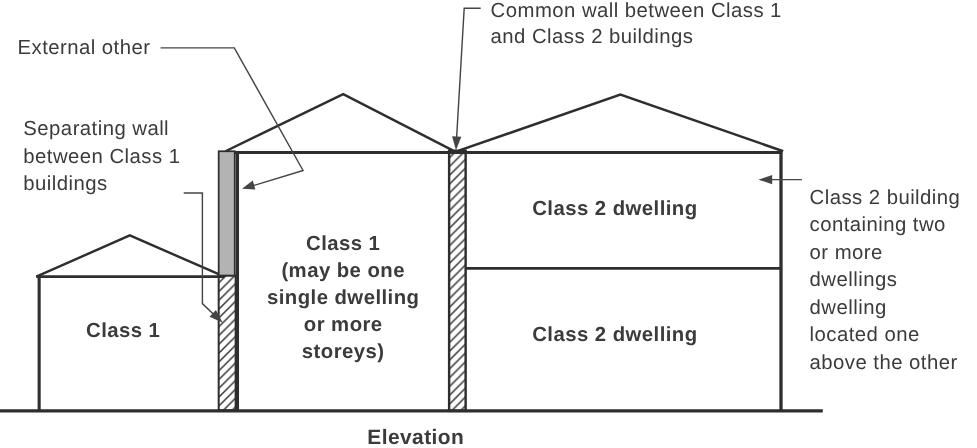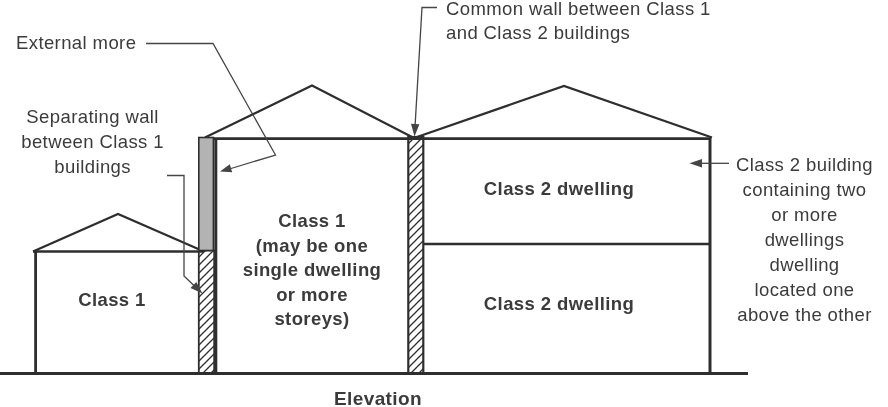--- a/index.html
+++ b/index.html
@@ -20,21 +20,21 @@
   }
   .stage svg{position:absolute;left:0;top:0;}
   .lbl{
     position:absolute;
     font-size:18.5px;
     line-height:24px;
     letter-spacing:0.4px;
     white-space:nowrap;
   }
   .lbl div{white-space:nowrap;}
-  .callout-sep{text-align:center;line-height:25px;}
+  .callout-sep{text-align:left;line-height:25px;}
   .note{line-height:25px;}
   .bldg-label{text-align:center;line-height:24.5px;font-weight:bold;}
   .caption{font-weight:bold;font-size:19px;text-align:center;letter-spacing:0.4px;}
   .wall-stroke{stroke:var(--line);}
   .leader{stroke:var(--leader);stroke-width:1.3;fill:none;}
   .arrow{fill:var(--leader);stroke:none;}
   .hatchline{stroke:var(--line);stroke-width:1.3;}
 </style>
 </head>
 <body>
@@ -76,34 +76,34 @@
     <polyline class="leader" points="167,175.5 184,175.5 184,276 196,287.5"></polyline>
     <polygon class="arrow" points="202.5,293.5 190.5,288 196.3,281.9"></polygon>
 
     <polyline class="leader" points="437,7.5 422,7.5 415,127"></polyline>
     <polygon class="arrow" points="414.5,136.5 411,123.8 419.4,124.3"></polygon>
 
     <line class="leader" x1="729" y1="163.3" x2="701" y2="163.3"></line>
     <polygon class="arrow" points="689.5,163.3 702,159 702,167.6"></polygon>
   </svg>
 
-  <div class="lbl" style="left:16px;top:31px;">External more</div>
+  <div class="lbl" style="left:16px;top:31px;">External other</div>
 
   <div class="lbl callout-sep" style="right:724px;top:104px;">
     <div>Separating wall</div>
     <div>between Class 1</div>
     <div>buildings</div>
   </div>
 
   <div class="lbl" style="left:446px;top:-3px;">
     <div>Common wall between Class 1</div>
     <div>and Class 2 buildings</div>
   </div>
 
-  <div class="lbl note" style="left:736px;top:152px;text-align:center;">
+  <div class="lbl note" style="left:736px;top:166px;">
     <div>Class 2 building</div>
     <div>containing two</div>
     <div>or more</div>
     <div>dwellings</div>
     <div>dwelling</div>
     <div>located one</div>
     <div>above the other</div>
   </div>
 
   <div class="lbl bldg-label" style="left:32px;top:288px;width:160px;">Class 1</div>

